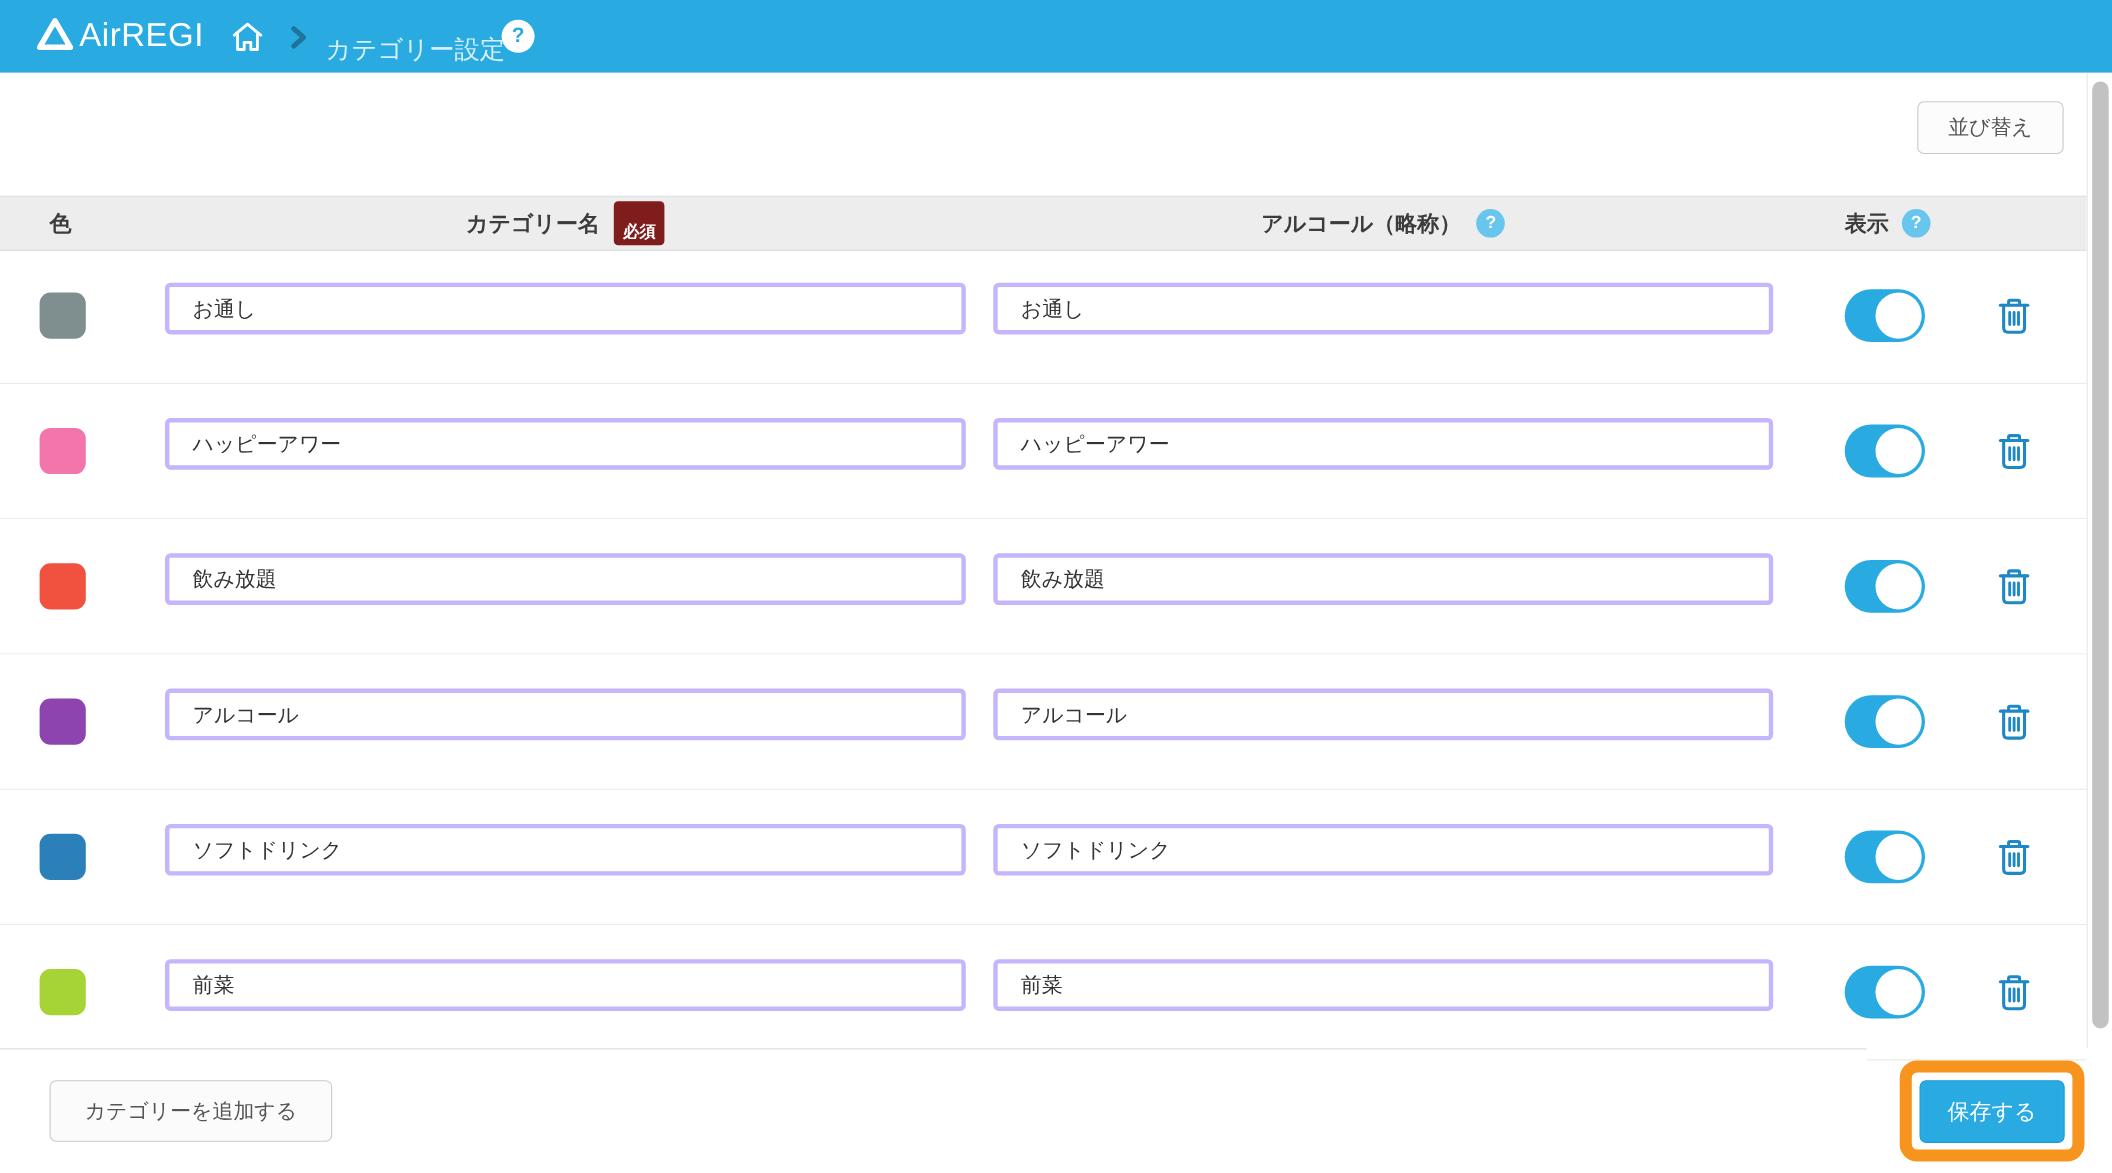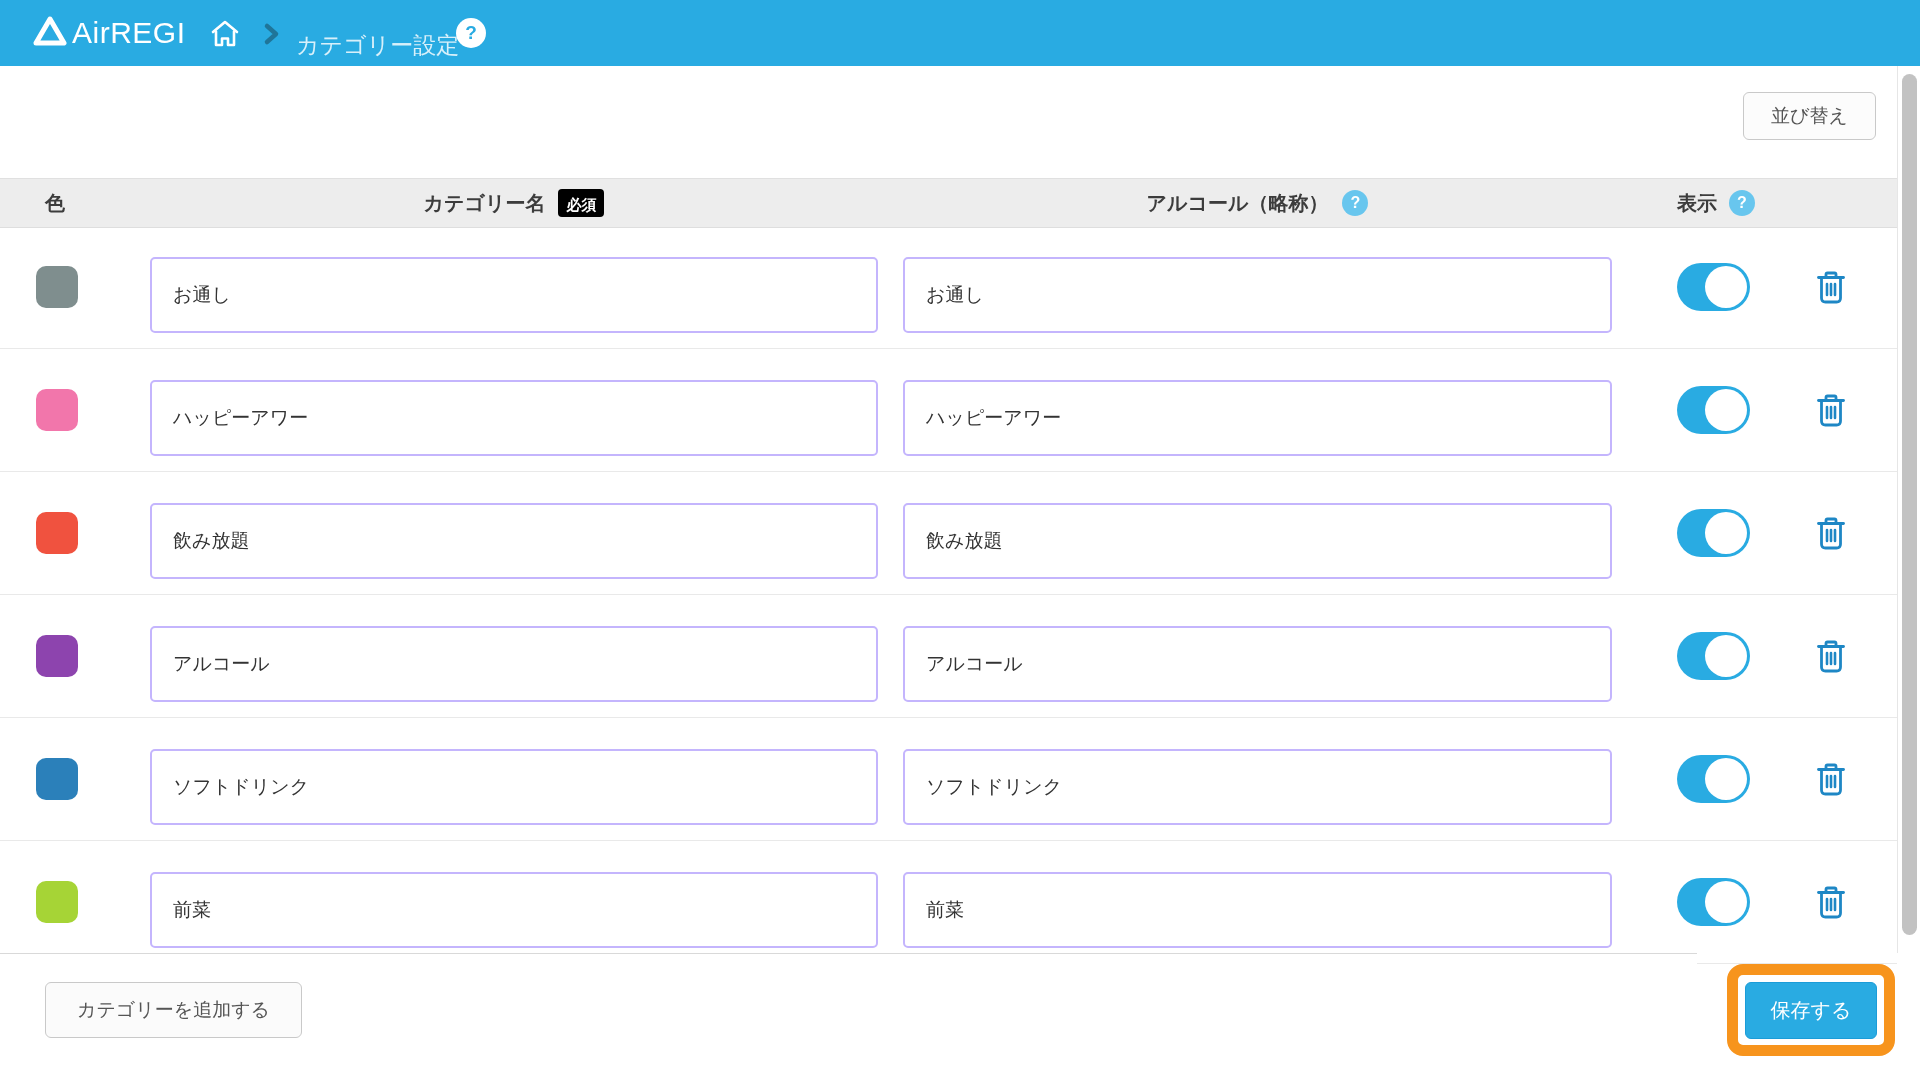--- a/index.html
+++ b/index.html
@@ -27,29 +27,29 @@
     font-size:19px;color:#555;font-family:Liberation Sans, sans-serif;cursor:pointer;}
   
   .thead{position:absolute;left:0;top:178px;width:1897px;height:48px;background:#ededed;
     border-top:1px solid #e0e0e0;border-bottom:1px solid #dedede;box-sizing:content-box;z-index:2;}
   .th{position:absolute;top:0;height:48px;display:flex;align-items:center;
     font-size:20px;font-weight:bold;color:#3c3c3c;}
   .th-color{left:45px;}
   .th-name{left:150px;width:728px;justify-content:center;gap:13px;}
   .th-short{left:903px;width:709px;justify-content:center;gap:14px;}
   .th-visible{left:1616px;width:200px;justify-content:center;gap:12px;}
-  .req-badge{background:#000000;color:#fff;font-size:15px;font-weight:bold;
-    padding:8px 8px 5px;border-radius:4px;line-height:1;}
+  .req-badge{background:#7f1d1d;color:#fff;font-size:15px;font-weight:bold;
+    padding:20px 8px 5px;border-radius:4px;line-height:1;}
   .help-blue{width:26px;height:26px;border-radius:50%;background:#68c6ee;color:#fff;
     font-size:16px;font-weight:bold;display:flex;align-items:center;justify-content:center;cursor:pointer;flex:0 0 auto;}
   
   .rows{position:absolute;left:0;top:226px;width:1897px;z-index:1;}
   .row{position:relative;height:122px;background:#fff;border-bottom:1px solid #e9e9e9;}
   .swatch{position:absolute;left:36px;top:40px;width:42px;height:42px;border-radius:10px;cursor:pointer;}
-  .inp{position:absolute;top:31px;height:76px;border:2px solid #c4b5fd;border-radius:5px;
+  .inp{position:absolute;top:31px;height:47px;border:4px solid #c4b5fd;border-radius:5px;
     font-size:19px;color:#333;padding:0 21px;box-sizing:border-box;background:#fff;
     font-family:inherit;outline:none;}
   .inp1{left:150px;width:728px;}
   .inp2{left:903px;width:709px;}
   .toggle{position:absolute;left:1677px;top:37px;width:73px;height:48px;border-radius:24px;
     background:#cfd8dc;cursor:pointer;}
   .toggle.on{background:#29abe2;}
   .knob{position:absolute;top:3px;right:3px;width:42px;height:42px;border-radius:50%;background:#fff;}
   .trash{position:absolute;left:1814px;top:43px;width:34px;height:38px;cursor:pointer;}
   

